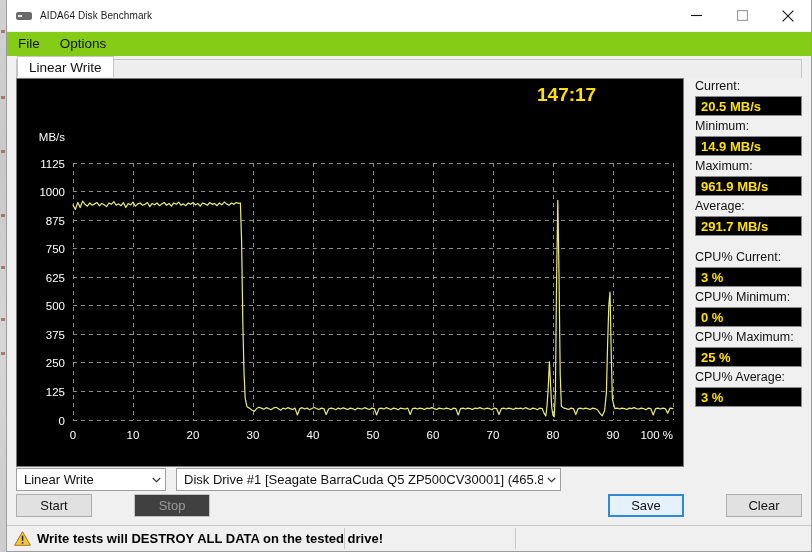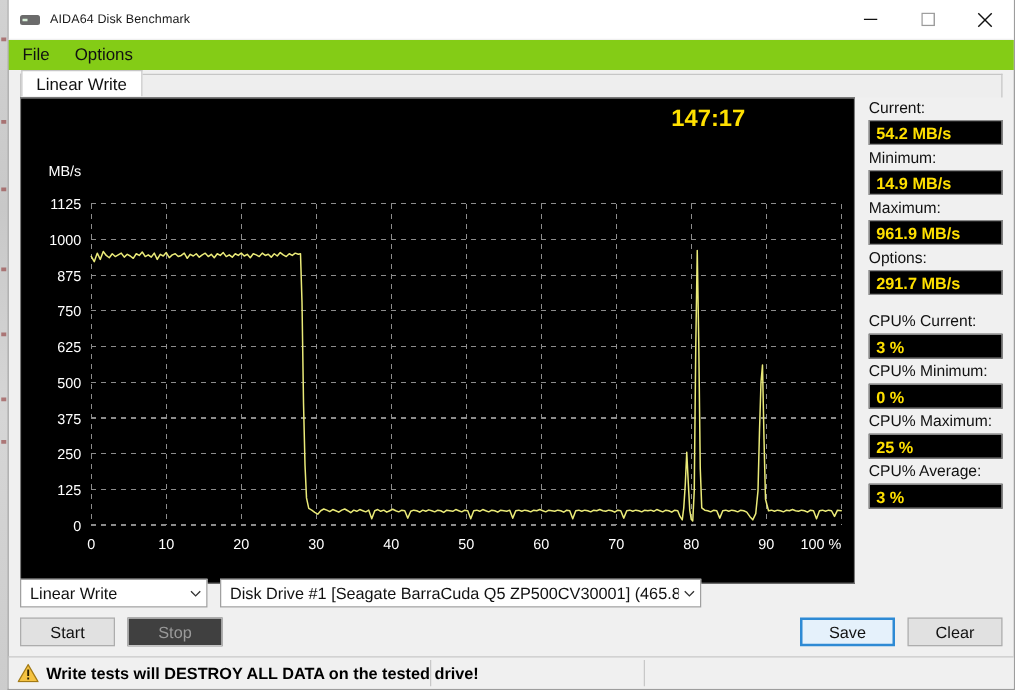--- a/index.html
+++ b/index.html
@@ -180,21 +180,21 @@
 
   
   .controls {
     flex: none;
     padding: 8px 9px 0 9px;
   }
   .row {
     display: flex;
     align-items: center;
   }
-  .row + .row { margin-top: 8px; }
+  .row + .row { margin-top: 3px; gap: 32px; }
 
   .combo {
     height: 23px;
     background: #ffffff;
     border: 1px solid #a0a0a0;
     display: flex;
     align-items: center;
     box-sizing: border-box;
     font-size: 13px;
     color: #111;
@@ -364,32 +364,32 @@
           <text x="596" y="360" fill="#ffffff" font-size="11.5" font-family="&quot;Liberation Sans&quot;, sans-serif" text-anchor="middle">90</text>
           <text x="656" y="360" fill="#ffffff" font-size="11.5" font-family="&quot;Liberation Sans&quot;, sans-serif" text-anchor="end">100 %</text>
           <path d="M 56.00 126.03 L 58.40 130.37 L 60.80 123.52 L 63.20 128.55 L 65.60 122.15 L 68.00 125.35 L 70.40 127.18 L 72.80 123.98 L 75.20 126.26 L 77.60 124.89 L 80.00 123.52 L 82.40 126.72 L 84.80 124.43 L 87.20 125.81 L 89.60 127.63 L 92.00 123.98 L 94.40 125.35 L 96.80 122.61 L 99.20 126.26 L 101.60 124.89 L 104.00 126.72 L 106.40 123.52 L 108.80 128.55 L 111.20 124.43 L 113.60 125.81 L 116.00 123.06 L 118.40 127.18 L 120.80 124.89 L 123.20 123.98 L 125.60 126.26 L 128.00 125.35 L 130.40 123.52 L 132.80 127.63 L 135.20 124.43 L 137.60 125.81 L 140.00 123.98 L 142.40 126.72 L 144.80 124.89 L 147.20 123.52 L 149.60 126.26 L 152.00 124.43 L 154.40 127.18 L 156.80 123.98 L 159.20 125.35 L 161.60 123.06 L 164.00 126.26 L 166.40 124.89 L 168.80 126.72 L 171.20 123.98 L 173.60 125.35 L 176.00 123.52 L 178.40 125.81 L 180.80 124.43 L 183.20 127.18 L 185.60 123.98 L 188.00 124.89 L 190.40 126.26 L 192.80 123.52 L 195.20 125.35 L 197.60 124.43 L 200.00 126.72 L 202.40 123.98 L 204.80 125.81 L 207.20 123.06 L 209.60 124.89 L 212.00 126.26 L 214.40 123.98 L 216.80 125.35 L 219.20 123.52 L 221.60 124.43 L 223.40 123.98 L 224.60 162.81 L 225.80 242.77 L 227.00 293.03 L 228.20 319.30 L 230.00 327.75 L 232.40 329.12 L 234.80 330.95 L 237.20 332.32 L 239.60 329.58 L 242.00 328.21 L 244.40 329.12 L 246.80 330.26 L 249.20 328.66 L 251.60 329.58 L 254.00 330.72 L 256.40 329.12 L 258.80 328.21 L 261.20 329.58 L 263.60 331.18 L 266.00 329.12 L 268.40 330.03 L 270.80 328.66 L 273.20 329.58 L 275.60 330.49 L 278.00 329.12 L 280.40 335.97 L 282.80 329.58 L 285.20 328.66 L 287.60 330.03 L 290.00 329.12 L 292.40 330.72 L 294.80 329.58 L 297.20 328.44 L 299.60 329.58 L 302.00 330.49 L 304.40 329.12 L 306.80 329.58 L 309.20 335.52 L 311.60 330.03 L 314.00 329.12 L 316.40 329.58 L 318.80 330.72 L 321.20 329.12 L 323.60 330.03 L 326.00 328.89 L 328.40 329.58 L 330.80 330.49 L 333.20 329.12 L 335.60 329.58 L 338.00 330.95 L 340.40 329.12 L 342.80 329.58 L 345.20 330.03 L 347.60 328.66 L 350.00 329.58 L 352.40 330.49 L 354.80 329.12 L 357.20 329.58 L 359.60 335.97 L 362.00 329.58 L 364.40 329.12 L 366.80 330.03 L 369.20 328.66 L 371.60 329.58 L 374.00 330.49 L 376.40 329.12 L 378.80 329.58 L 381.20 330.72 L 383.60 329.12 L 386.00 329.58 L 388.40 330.03 L 390.80 329.12 L 393.20 335.52 L 395.60 329.58 L 398.00 329.12 L 400.40 330.03 L 402.80 329.12 L 405.20 329.58 L 407.60 330.49 L 410.00 329.12 L 412.40 329.58 L 414.80 328.66 L 417.20 329.58 L 419.60 330.49 L 422.00 329.12 L 424.40 329.58 L 426.80 330.03 L 429.20 329.12 L 431.60 329.58 L 434.00 330.72 L 436.40 329.12 L 438.80 329.58 L 441.20 335.97 L 443.60 329.58 L 446.00 329.12 L 448.40 330.03 L 450.80 329.12 L 453.20 329.58 L 455.60 330.49 L 458.00 329.12 L 460.40 329.58 L 462.80 328.66 L 465.20 329.58 L 467.60 330.03 L 470.00 329.12 L 472.40 329.58 L 474.80 330.72 L 477.20 329.12 L 479.60 329.58 L 482.00 335.52 L 484.40 329.58 L 486.80 329.12 L 489.20 330.03 L 491.60 329.12 L 494.00 329.58 L 496.40 330.49 L 498.80 329.12 L 501.20 329.58 L 503.60 329.12 L 506.00 330.03 L 508.40 328.66 L 510.80 329.58 L 513.20 330.49 L 515.60 329.12 L 518.00 329.58 L 520.40 330.72 L 522.80 329.12 L 525.20 329.58 L 527.00 334.15 L 528.80 336.89 L 530.00 327.29 L 531.20 309.02 L 532.40 282.75 L 533.60 306.73 L 534.80 329.12 L 536.00 336.43 L 537.20 337.80 L 538.40 313.59 L 539.60 199.36 L 540.80 121.46 L 542.00 194.80 L 543.20 295.31 L 544.40 327.29 L 546.80 329.12 L 549.20 329.58 L 551.60 330.49 L 554.00 329.12 L 556.40 329.58 L 558.80 335.52 L 561.20 329.58 L 563.60 329.12 L 566.00 330.03 L 568.40 329.12 L 570.80 329.58 L 573.20 330.49 L 575.60 329.12 L 578.00 329.58 L 580.40 330.72 L 582.80 334.15 L 585.20 336.89 L 587.60 331.86 L 589.40 313.59 L 590.60 265.61 L 591.80 226.78 L 593.00 213.07 L 594.20 272.47 L 595.40 320.44 L 597.80 329.58 L 600.20 329.12 L 602.60 330.03 L 605.00 329.12 L 607.40 329.58 L 609.80 330.49 L 612.20 329.12 L 614.60 329.58 L 617.00 328.66 L 619.40 329.58 L 621.80 330.03 L 624.20 329.12 L 626.60 329.58 L 629.00 330.72 L 631.40 329.12 L 633.80 329.58 L 636.20 335.97 L 638.60 329.58 L 641.00 329.12 L 643.40 330.03 L 645.80 329.12 L 648.20 329.58 L 650.60 334.15 L 653.00 329.12 L 656.00 329.58" fill="none" stroke="#eaea78" stroke-width="1.2" stroke-linejoin="round" stroke-linecap="round"></path>
           <text x="520" y="22" fill="#ffe000" font-size="19" font-weight="bold" font-family="&quot;Liberation Sans&quot;, sans-serif">147:17</text>
         </svg>
     </div>
 
     <div class="sidebar">
       <div class="stat">
         <div class="stat-label">Current:</div>
-        <div class="stat-value">54.2 MB/s</div>
+        <div class="stat-value">20.5 MB/s</div>
       </div>
       <div class="stat">
         <div class="stat-label">Minimum:</div>
         <div class="stat-value">14.9 MB/s</div>
       </div>
       <div class="stat">
         <div class="stat-label">Maximum:</div>
         <div class="stat-value">961.9 MB/s</div>
       </div>
       <div class="stat">
-        <div class="stat-label">Options:</div>
+        <div class="stat-label">Average:</div>
         <div class="stat-value">291.7 MB/s</div>
       </div>
       <div class="stat gap">
         <div class="stat-label">CPU% Current:</div>
         <div class="stat-value">3 %</div>
       </div>
       <div class="stat">
         <div class="stat-label">CPU% Minimum:</div>
         <div class="stat-value">0 %</div>
       </div>

